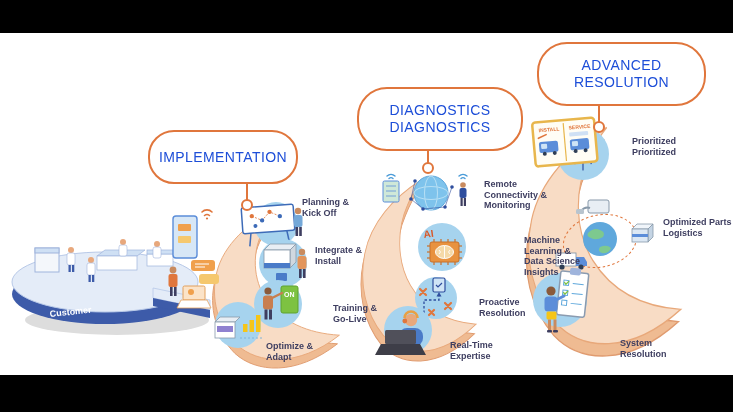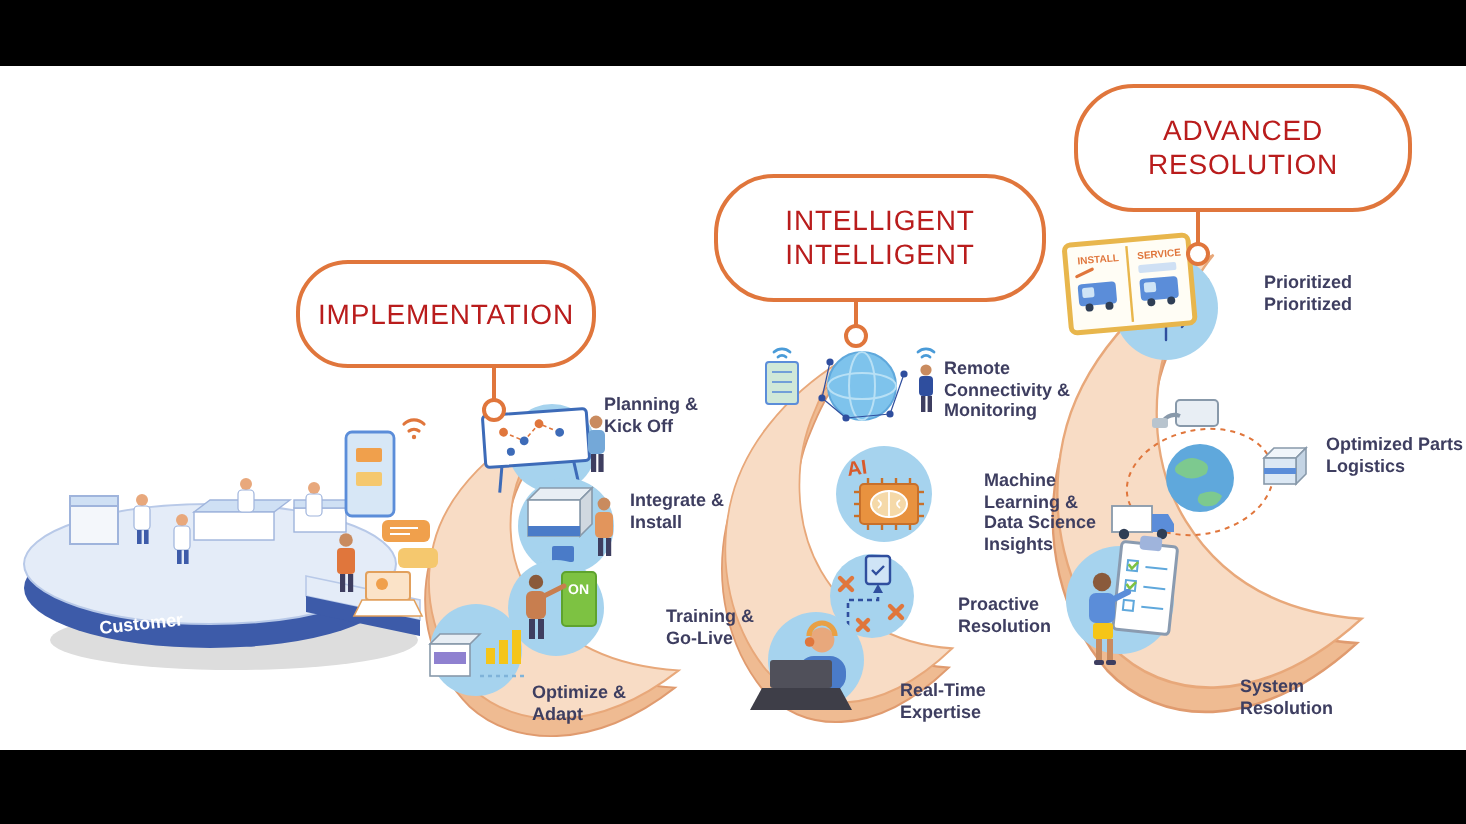--- a/index.html
+++ b/index.html
@@ -3,40 +3,40 @@
 <meta charset="utf-8">
 <style>
   html,body{margin:0;padding:0;background:#000;}
   .stage{position:relative;width:733px;height:412px;background:#ffffff;overflow:hidden;
          font-family:"Liberation Sans", sans-serif;}
   .bar{position:absolute;left:0;width:733px;background:#000;z-index:60;}
   .bar.top{top:0;height:33px;}
   .bar.bottom{top:375px;height:37px;}
 
   
-  .bubble{position:absolute;border:2px solid #E0763C;background:#fff;color:#b91c1c;
+  .bubble{position:absolute;border:2px solid #E0763C;background:#fff;color:#1d4ed8;
           display:flex;align-items:center;justify-content:center;text-align:center;
           font-size:14px;letter-spacing:.4px;line-height:17px;z-index:30;}
   .bubble-1{left:148px;top:130px;width:146px;height:50px;border-radius:26px;}
   .bubble-2{left:357px;top:87px;width:146px;height:60px;border-radius:30px;padding:0 8px;}
   .bubble-3{left:537px;top:42px;width:149px;height:60px;border-radius:30px;padding:0 8px;}
 
   .connector{position:absolute;z-index:29;overflow:visible;}
   .connector line{stroke:#E0763C;stroke-width:2;}
   .connector circle{stroke:#E0763C;stroke-width:2;fill:#fff;}
 
   .swoosh{position:absolute;z-index:5;overflow:visible;}
   .sw-depth{fill:#EFBB92;stroke:#E09B6F;stroke-width:1;}
   .sw-main{fill:#F8DCC5;stroke:#E8A87A;stroke-width:1;}
 
   .icon{position:absolute;z-index:10;overflow:visible;}
 
   .step-label{position:absolute;z-index:20;color:#3E3E60;font-size:9px;font-weight:700;
               line-height:10.5px;}
-  .w58{width:58px;} .w56{width:56px;margin-left:16px;} .w70{width:70px;} .w64{width:64px;}
+  .w58{width:58px;} .w56{width:56px;margin-left:16px;} .w70{width:70px;margin-left:12px;} .w64{width:64px;margin-left:32px;}
   .w54{width:54px;} .w78{width:78px;}
 
   svg text{font-family:"Liberation Sans", sans-serif;}
 </style>
 </head>
 <body>
 
 <div class="stage">
 
   <svg class="icon" style="left:5px;top:198px;width:215px;height:140px" viewBox="0 0 215 140">
@@ -132,21 +132,21 @@
 
   <div class="bubble bubble-1">
     <span>IMPLEMENTATION</span>
   </div>
   <svg class="connector" style="left:240px;top:180px;width:16px;height:32px" viewBox="0 0 16 32">
     <line x1="7" y1="0" x2="7" y2="20"></line>
       <circle cx="7" cy="25" r="5"></circle>
   </svg>
 
   <div class="bubble bubble-2">
-    <span>INTELLIGENT INTELLIGENT</span>
+    <span>DIAGNOSTICS DIAGNOSTICS</span>
   </div>
   <svg class="connector" style="left:421px;top:147px;width:16px;height:28px" viewBox="0 0 16 28">
     <line x1="7" y1="0" x2="7" y2="16"></line>
       <circle cx="7" cy="21" r="5"></circle>
   </svg>
 
   <div class="bubble bubble-3">
     <span>ADVANCED RESOLUTION</span>
   </div>
   <svg class="connector" style="left:592px;top:102px;width:16px;height:32px" viewBox="0 0 16 32">

